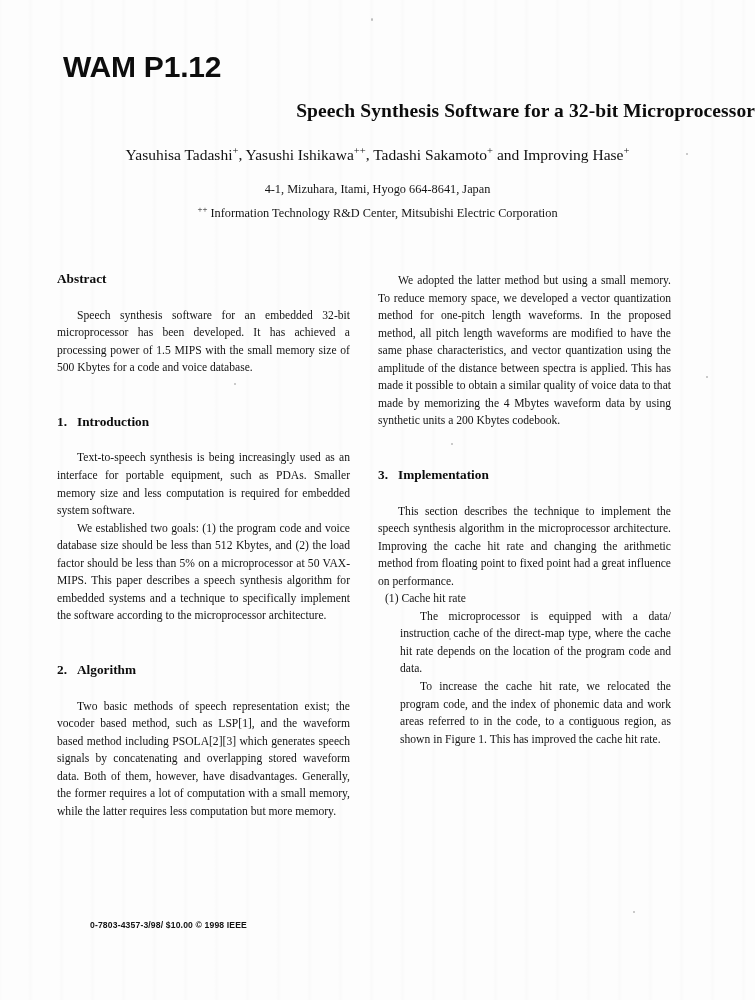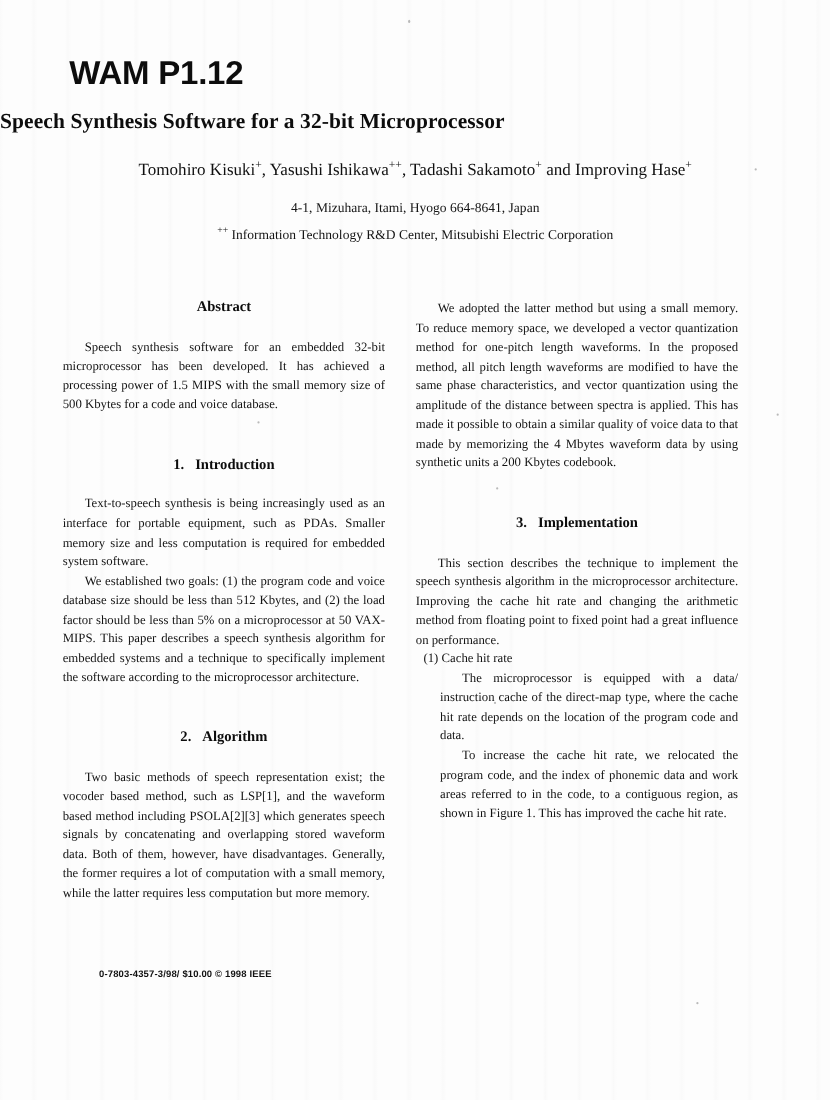--- a/index.html
+++ b/index.html
@@ -45,21 +45,21 @@
     font-size: 30px;
     font-weight: bold;
     letter-spacing: -0.2px;
     color: #0d0d0d;
   }
 
   .paper-title {
     position: absolute;
     left: 0; right: 0;
     top: 100px;
-    text-align: left;
+    text-align: right;
     font-size: 19.5px;
     font-weight: bold;
     letter-spacing: 0.1px;
     color: #0d0d0d;
   }
 
   .authors {
     position: absolute;
     left: 0; right: 0;
     top: 145px;
@@ -87,21 +87,21 @@
     width: 293px;
     font-size: 11.6px;
     line-height: 17.55px;
     text-align: justify;
     color: #131313;
   }
   .col-left  { left: 57px; }
   .col-right { left: 378px; }
 
   .sec-head {
-    text-align: center;
+    text-align: left;
     font-weight: bold;
     font-size: 13.3px;
     line-height: 1.1;
     margin: 0;
     color: #0d0d0d;
   }
   .sec-head .num { margin-right: 10px; }
 
   p.body {
     margin: 0;
@@ -129,21 +129,21 @@
     top: 857px;
     text-align: center;
     font-family: "Liberation Sans", "DejaVu Sans", sans-serif;
     font-size: 13px;
     color: #151515;
   }
 
   .copyright {
     position: absolute;
     left: 58px;
-    top: 880px;
+    top: 920px;
     font-family: "Liberation Sans", "DejaVu Sans", sans-serif;
     font-size: 8.6px;
     font-weight: bold;
     letter-spacing: 0.15px;
     color: #121212;
     padding-left: 32px;
   }
 
   
   .speck {
@@ -164,21 +164,21 @@
     <div class="speck" style="left:449px;top:638px;width:2px;height:2px;"></div>
     <div class="speck" style="left:706px;top:376px;width:2px;height:2px;"></div>
     <div class="speck" style="left:451px;top:443px;width:2px;height:2px;"></div>
     <div class="speck" style="left:633px;top:911px;width:2px;height:2px;"></div>
 
     <div class="session-id">WAM P1.12</div>
 
     <div class="paper-title">Speech Synthesis Software for a 32-bit Microprocessor</div>
 
     <div class="authors">
-      <span>Tomohiro Kisuki</span><sup>+</sup><span>, Yasushi Ishikawa</span><sup>++</sup><span>, Tadashi Sakamoto</span><sup>+</sup><span> and Improving Hase</span><sup>+</sup>
+      <span>Yasuhisa Tadashi</span><sup>+</sup><span>, Yasushi Ishikawa</span><sup>++</sup><span>, Tadashi Sakamoto</span><sup>+</sup><span> and Improving Hase</span><sup>+</sup>
     </div>
 
     <div class="affiliations">
       <div class="aff-line"><sup></sup><span>4-1, Mizuhara, Itami, Hyogo   664-8641, Japan</span></div>
       <div class="aff-line"><sup>++</sup><span> Information Technology R&amp;D Center, Mitsubishi Electric Corporation</span></div>
     </div>
 
     <div class="col col-left">
 
       <div class="sec-head">Abstract</div>

